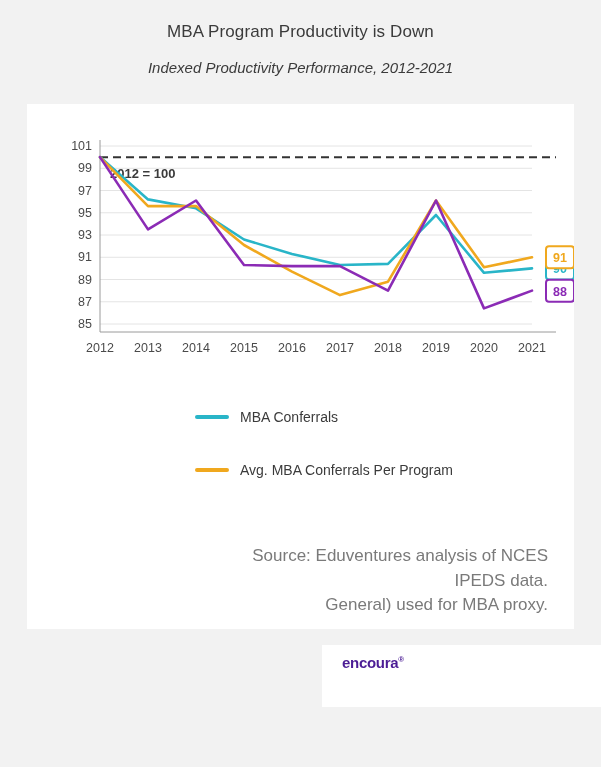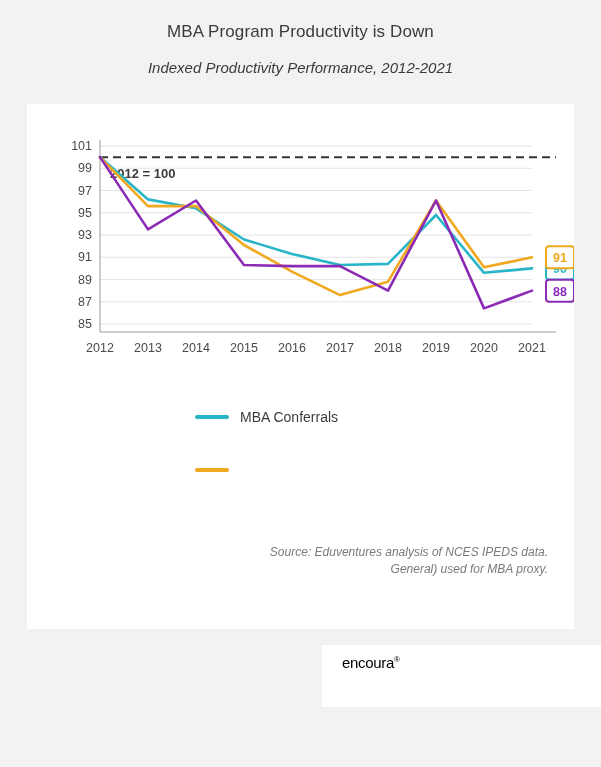--- a/index.html
+++ b/index.html
@@ -78,39 +78,38 @@
   .legend-label {
     font-size: 14px;
     color: #3b3b3b;
   }
   .source {
     position: absolute;
     right: 26px;
     top: 440px;
     width: 330px;
     text-align: right;
-    font-size: 12px;
-    font-style: italic;
+    font-size: 17px;
     color: #7a7a7a;
     line-height: 1.45;
   }
   .footer {
     position: absolute;
     left: 322px;
     top: 645px;
     width: 279px;
     height: 62px;
     background: #ffffff;
     box-sizing: border-box;
     padding: 9px 20px 0 20px;
   }
   .brand-encoura {
     font-size: 15px;
-    font-weight: normal;
-    color: #000000;
+    font-weight: bold;
+    color: #4c1d95;
     letter-spacing: -0.3px;
   }
   .brand-encoura sup {
     font-size: 8px;
     vertical-align: super;
   }
   .brand-ev {
     font-size: 20px;
     color: #1f3864;
     margin-top: 1px;
@@ -201,20 +200,21 @@
         </svg>
     </div>
 
     <div class="legend">
       <div class="legend-row">
         <span class="legend-swatch" style="background:#29b5c8"></span>
         <span class="legend-label">MBA Conferrals</span>
       </div>
       <div class="legend-row">
         <span class="legend-swatch" style="background:#f0a81e"></span>
+        <span class="legend-label">Avg. MBA Conferrals Per Program</span>
       </div>
     </div>
 
     <div class="source">
       <div>Source: Eduventures analysis of NCES IPEDS data.</div>
       <div>General) used for MBA proxy.</div>
     </div>
   </div>
 
   <div class="footer">

